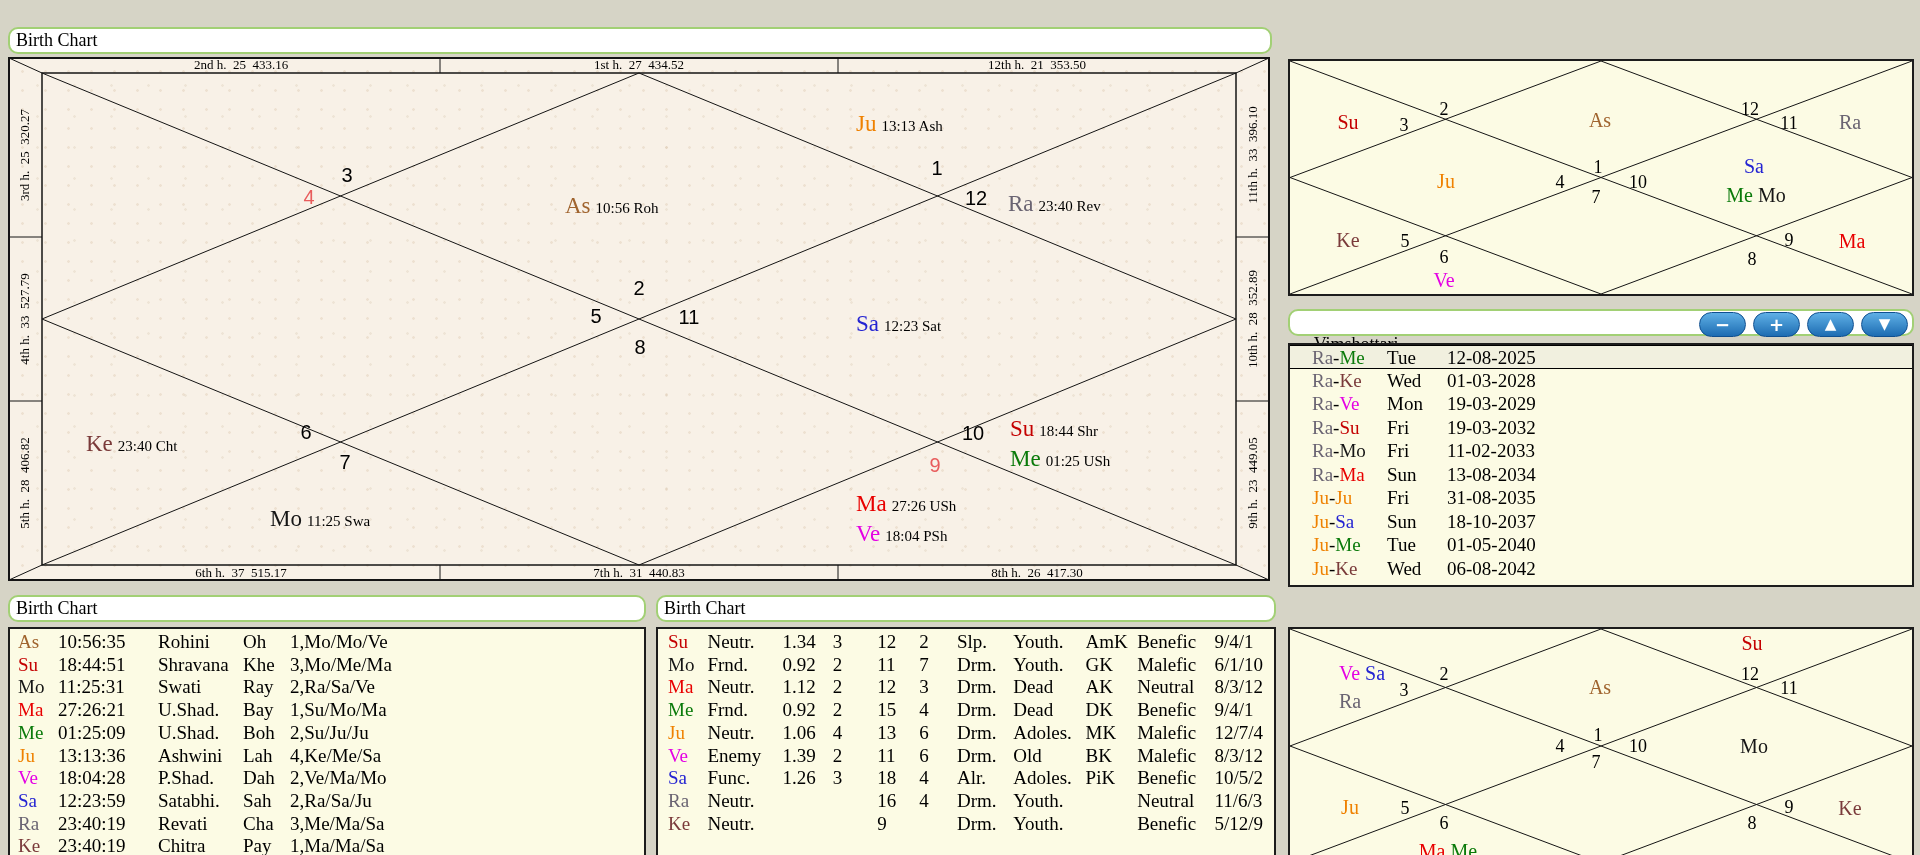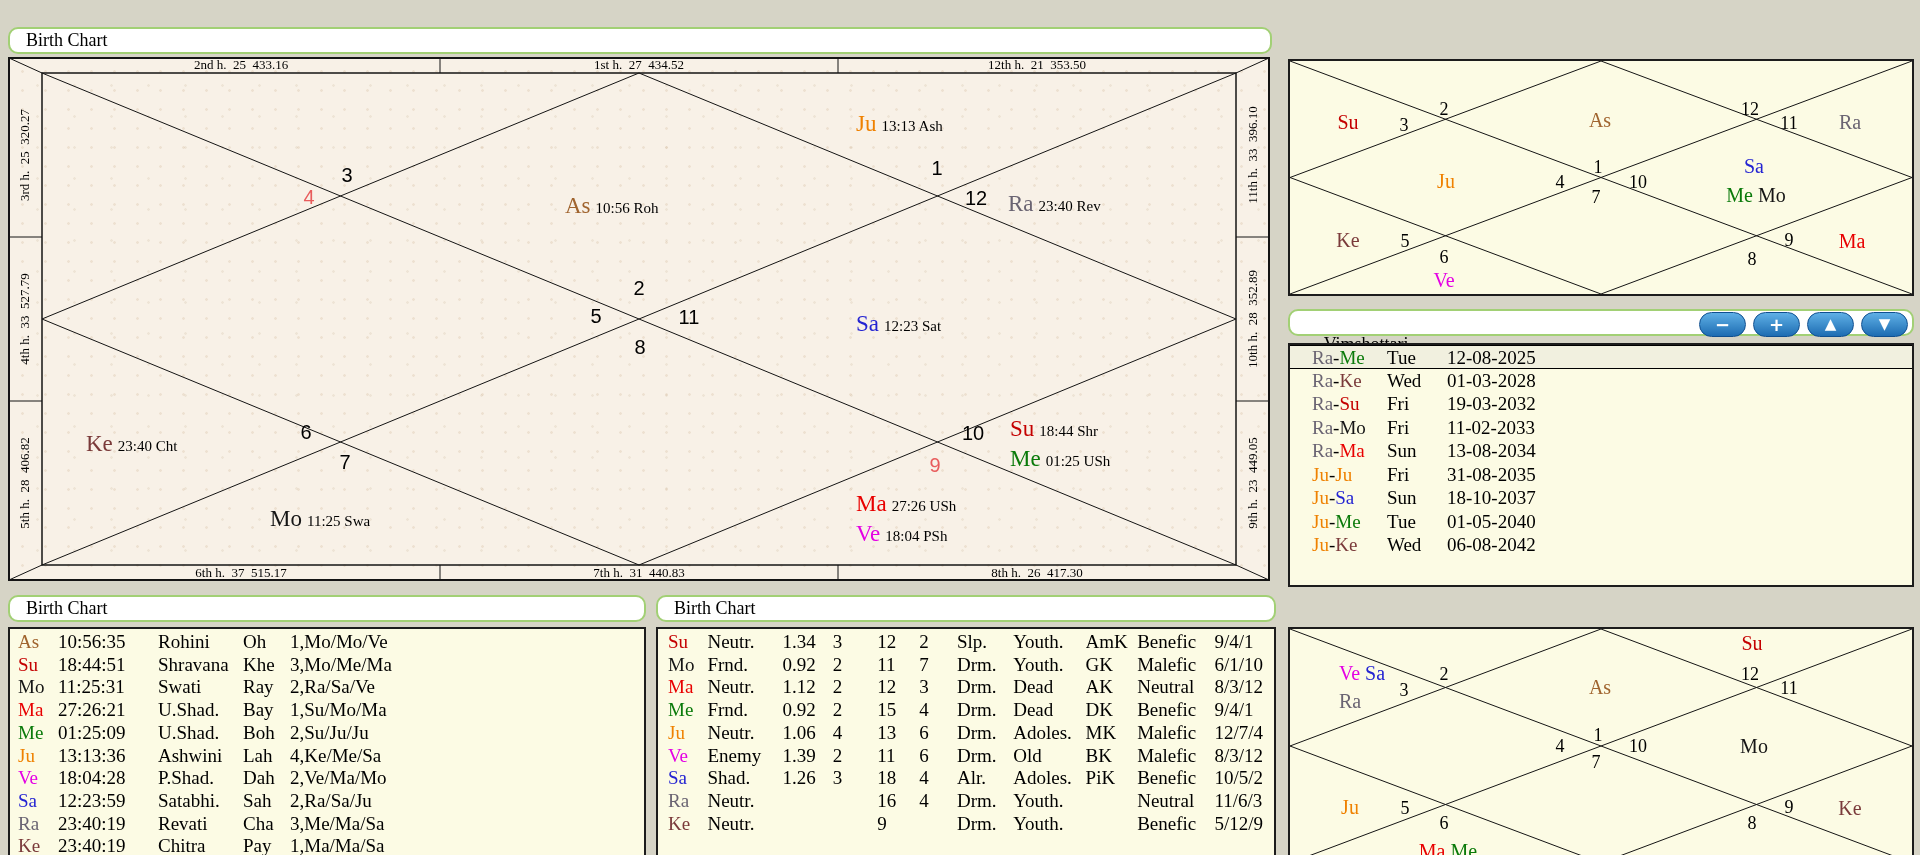--- a/index.html
+++ b/index.html
@@ -6,21 +6,21 @@
   .page{position:relative;width:1920px;height:855px;background:#d6d4c6;overflow:hidden;
         font-family:"Liberation Serif",serif;color:#000;}
   
   .topbar{position:absolute;left:0;top:0;width:1920px;height:22px;background:#f4f1e8;
           border-bottom:2px solid #4a4a42;box-sizing:border-box;
           font-family:"Liberation Sans",sans-serif;font-size:15px;}
   .tleft{position:absolute;left:5px;top:2px;white-space:pre;}
   .tright{position:absolute;right:6px;top:2px;white-space:pre;}
   
   .phdr{position:absolute;height:27px;background:#ffffff;border:2px solid #a2d075;border-radius:10px;
-        box-sizing:border-box;font-size:18px;line-height:22px;padding-left:16px;white-space:pre;}
+        box-sizing:border-box;font-size:18px;line-height:22px;padding-left:6px;white-space:pre;}
   
   .panelbox{position:absolute;background:#fcfbe4;border:2px solid #1c1c1c;box-sizing:border-box;overflow:hidden;}
   
   .chartblock{position:absolute;left:8px;top:57px;width:1262px;height:524px;
       background-color:#f8f1e7;
       background-image:radial-gradient(circle, rgba(196,160,120,0.20) 1px, transparent 1.6px),
                        radial-gradient(circle, rgba(170,140,100,0.13) 1px, transparent 1.6px);
       background-size:23px 19px,37px 31px;background-position:3px 5px,11px 13px;}
   .svgabs{position:absolute;left:0;top:0;}
   .elabel{position:absolute;font-size:13px;white-space:pre;transform:translate(-50%,-50%);}
@@ -191,20 +191,25 @@
       <span class="vper"><span class="ra">Ra</span><span>-</span><span class="me">Me</span></span>
       <span class="vday">Tue</span>
       <span class="vdate">12-08-2025</span>
       </div>
     <div class="vrow">
       <span class="vper"><span class="ra">Ra</span><span>-</span><span class="ke">Ke</span></span>
       <span class="vday">Wed</span>
       <span class="vdate">01-03-2028</span>
       </div>
     <div class="vrow">
+      <span class="vper"><span class="ra">Ra</span><span>-</span><span class="ve">Ve</span></span>
+      <span class="vday">Mon</span>
+      <span class="vdate">19-03-2029</span>
+      </div>
+    <div class="vrow">
       <span class="vper"><span class="ra">Ra</span><span>-</span><span class="su">Su</span></span>
       <span class="vday">Fri</span>
       <span class="vdate">19-03-2032</span>
       </div>
     <div class="vrow">
       <span class="vper"><span class="ra">Ra</span><span>-</span><span class="mo">Mo</span></span>
       <span class="vday">Fri</span>
       <span class="vdate">11-02-2033</span>
       </div>
     <div class="vrow">
@@ -437,21 +442,21 @@
             <td>11</td>
             <td>6</td>
             <td>Drm.</td>
             <td>Old</td>
             <td>BK</td>
             <td>Malefic</td>
             <td>8/3/12</td>
           </tr>
       <tr>
             <td class="sa">Sa</td>
-            <td>Shad.</td>
+            <td>Func.</td>
             <td>1.26</td>
             <td>3</td>
             <td>18</td>
             <td>4</td>
             <td>Alr.</td>
             <td>Adoles.</td>
             <td>PiK</td>
             <td>Benefic</td>
             <td>10/5/2</td>
           </tr>

